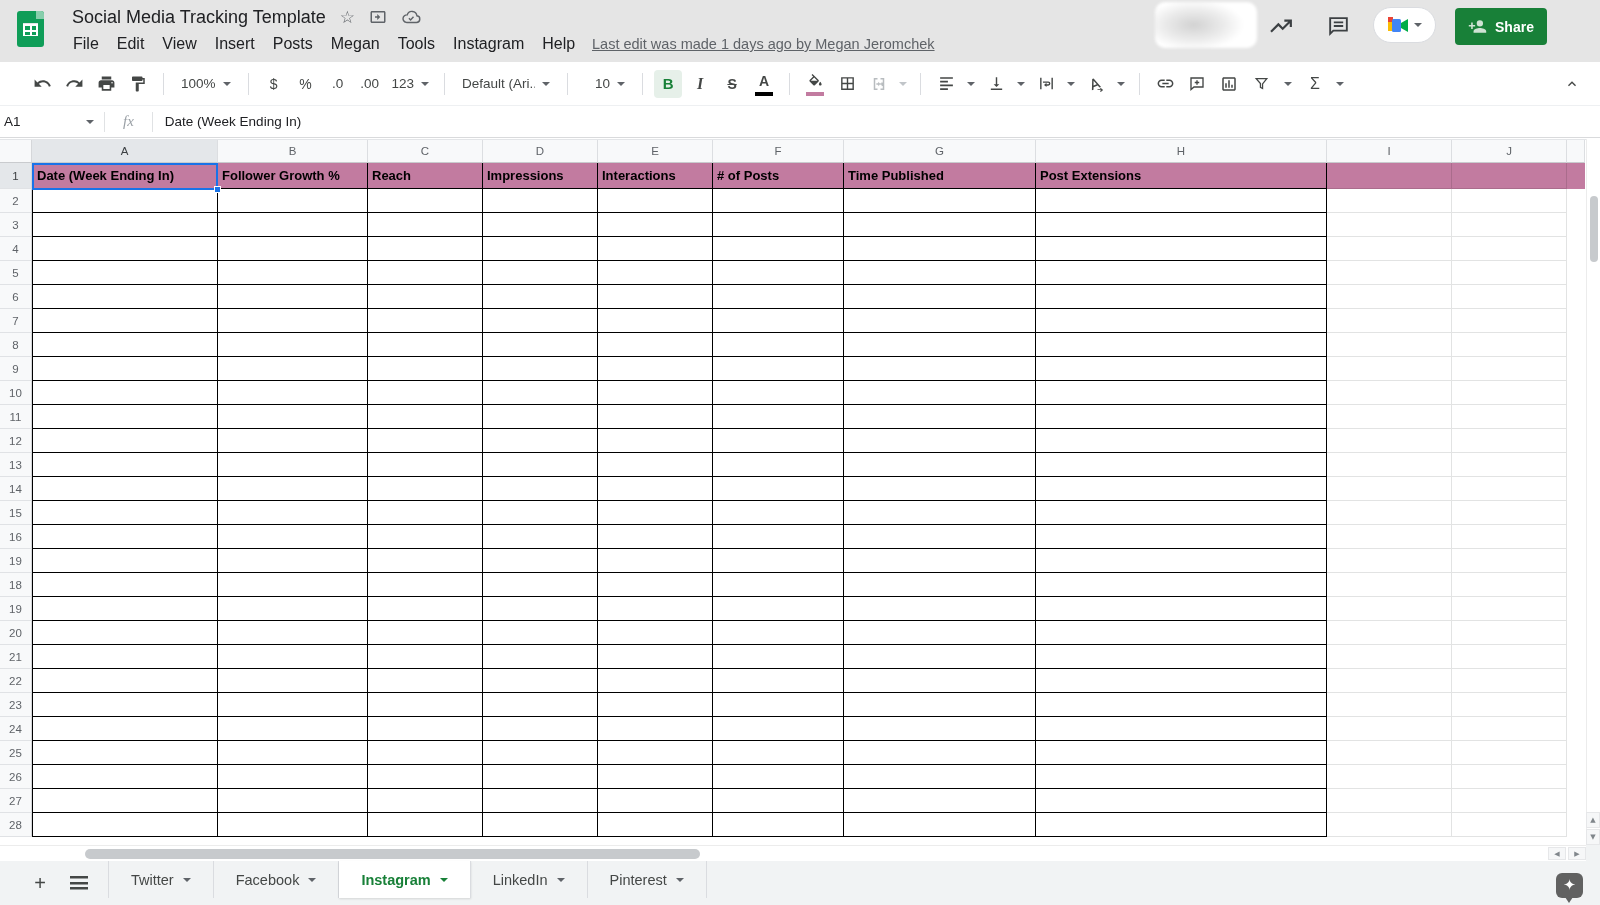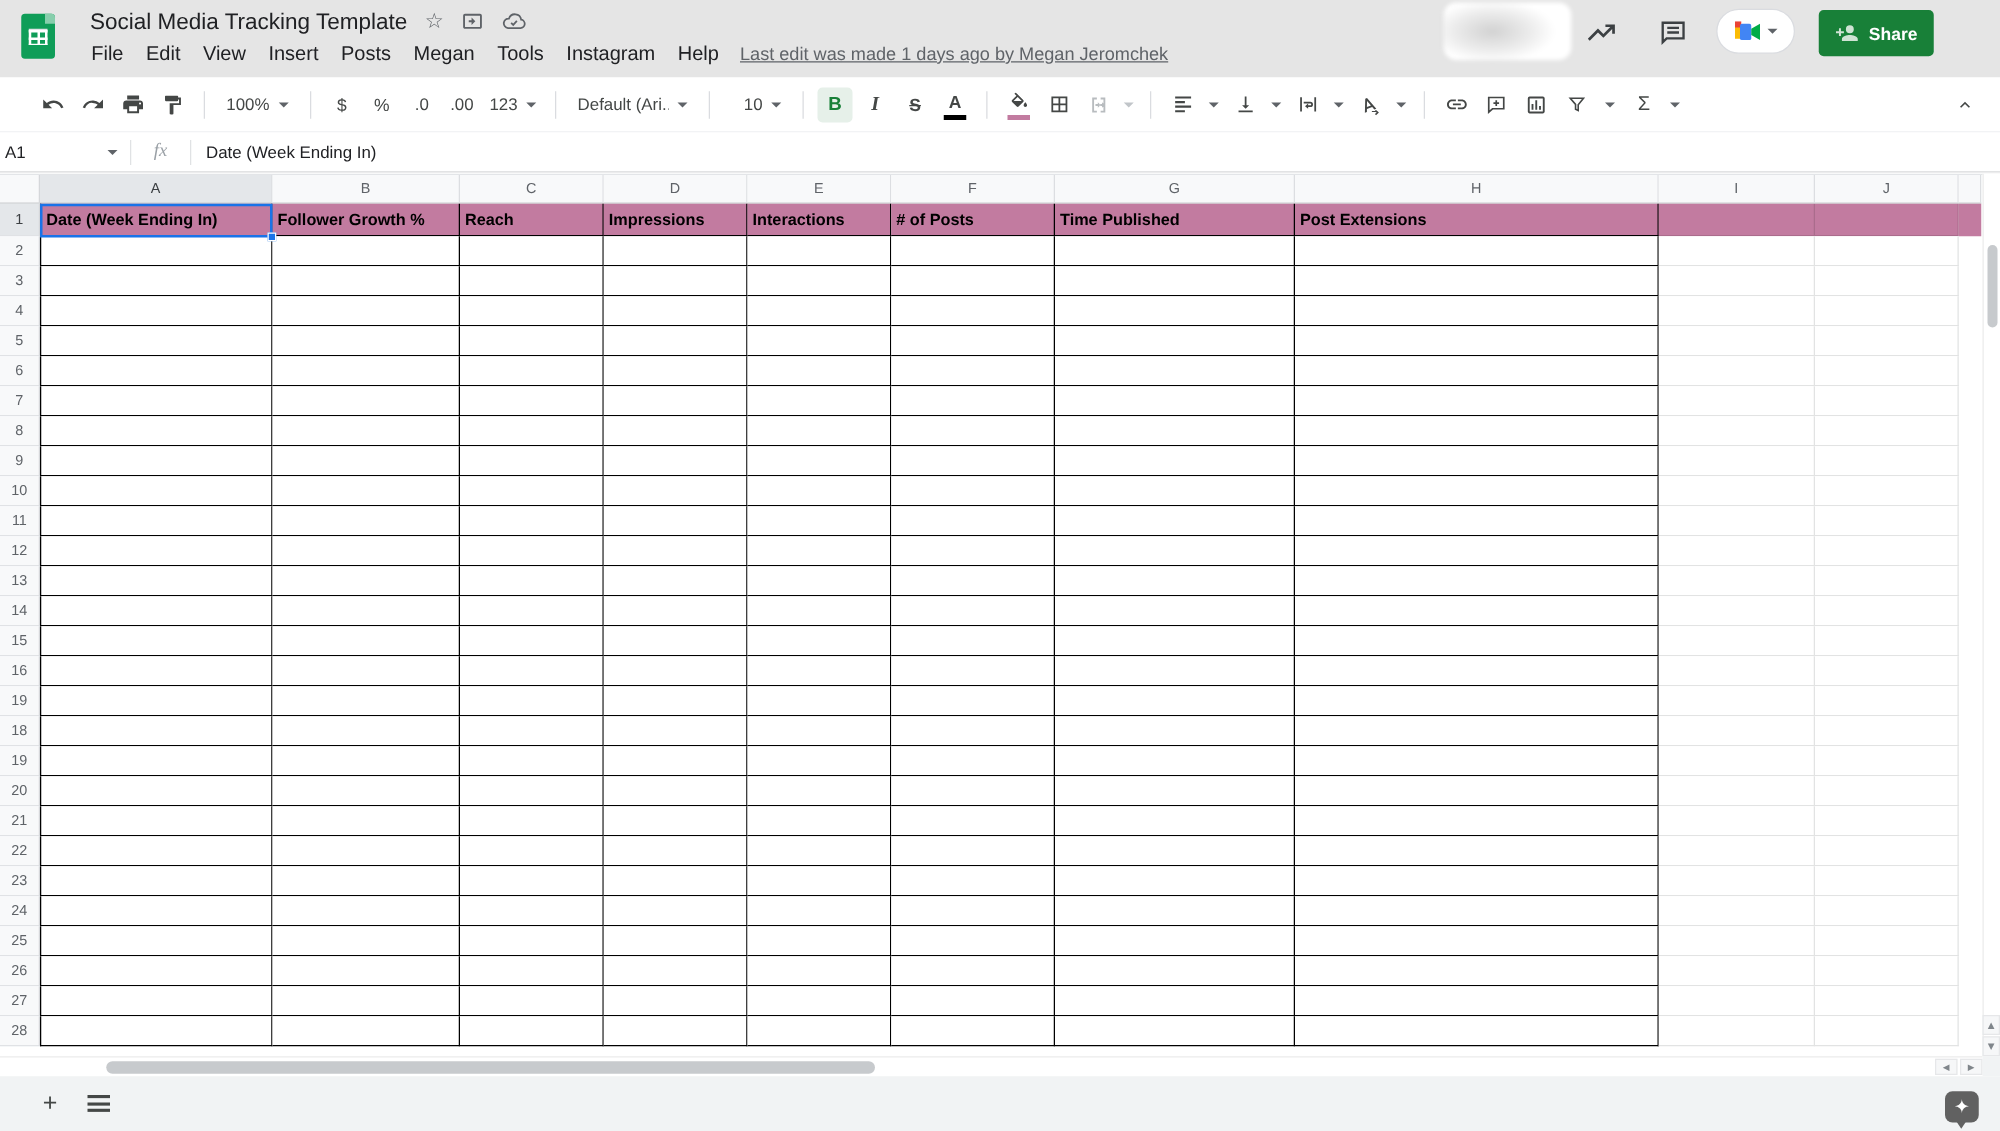--- a/index.html
+++ b/index.html
@@ -647,19 +647,41 @@
   </div>
   <div class="scroll-arrow" style="left:1548px;top:847px;width:18px;height:13px">◀</div>
   <div class="scroll-arrow" style="left:1568px;top:847px;width:18px;height:13px">▶</div>
   <div class="scroll-corner"></div>
 
   <div class="tabbar">
     <div class="tab-tools">
       <div class="add-sheet">+</div>
       <div class="all-sheets"></div>
     </div>
+    <div class="tab-strip" id="tab-strip">
+        <div class="sheet-tab">
+          <div class="" style="pointer-events: none;">Twitter</div>
+          <div class="caret"></div>
+        </div>
+        <div class="sheet-tab">
+          <div class="" style="pointer-events: none;">Facebook</div>
+          <div class="caret"></div>
+        </div>
+        <div class="sheet-tab active">
+          <div class="" style="pointer-events: none;">Instagram</div>
+          <div class="caret"></div>
+        </div>
+        <div class="sheet-tab">
+          <div class="" style="pointer-events: none;">LinkedIn</div>
+          <div class="caret"></div>
+        </div>
+        <div class="sheet-tab">
+          <div class="" style="pointer-events: none;">Pinterest</div>
+          <div class="caret"></div>
+        </div>
+      </div>
   </div>
 
   <div class="explore-btn">
     <span class="explore-star">✦</span>
   </div>
 
 </div>
 
 </body></html>

